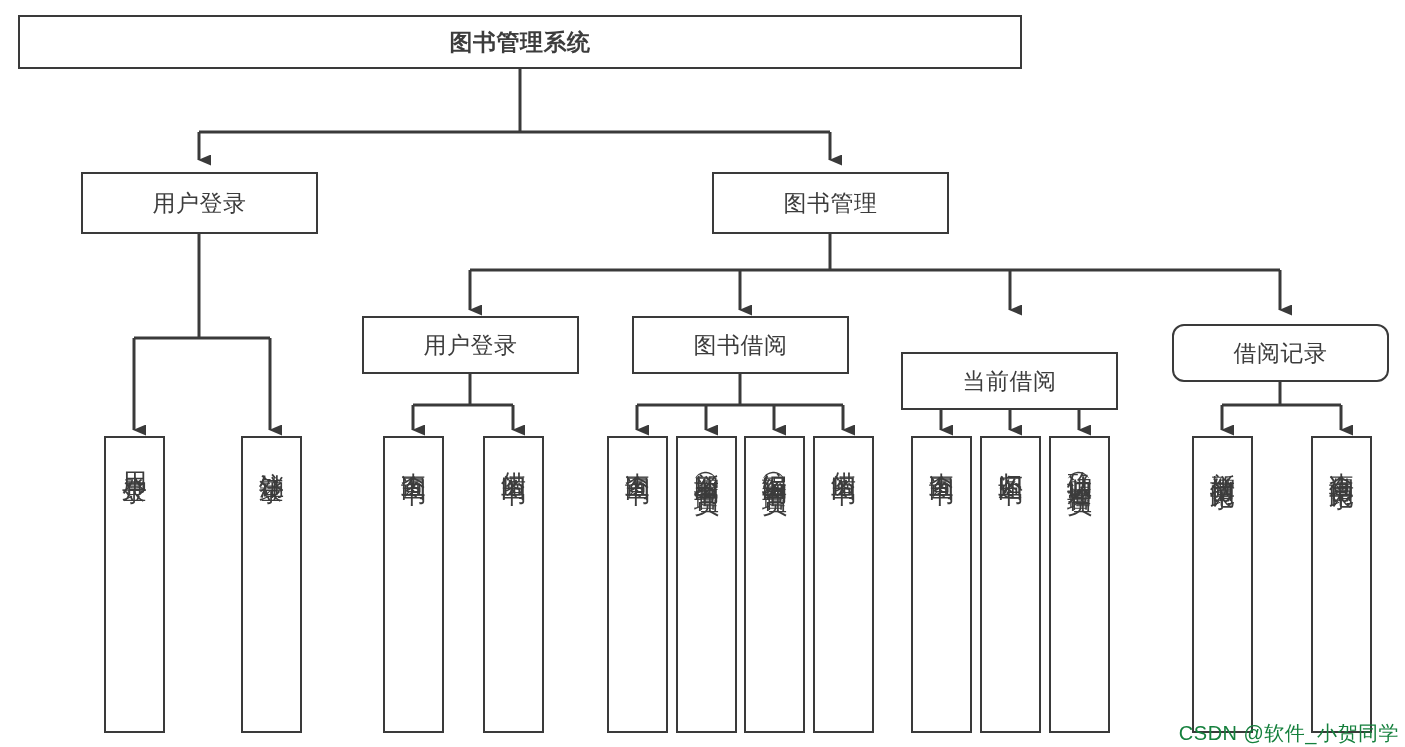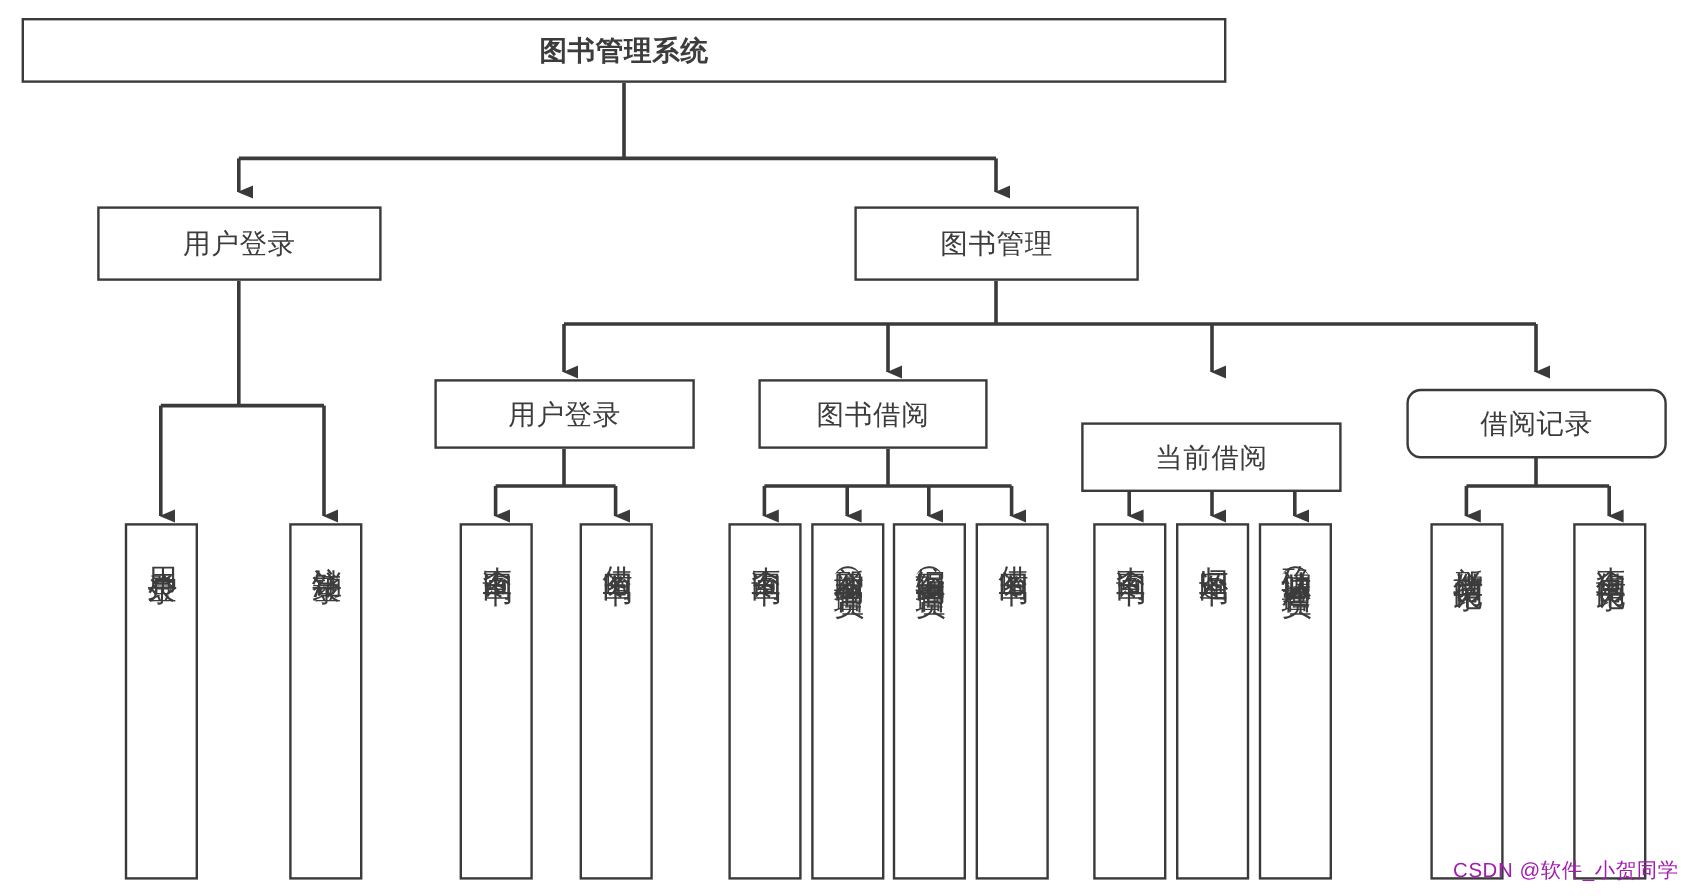--- a/index.html
+++ b/index.html
@@ -58,23 +58,23 @@
     writing-mode: vertical-rl;
     text-orientation: upright;
     font-size: 25px;
     line-height: 1.0;
     letter-spacing: 3px;
     white-space: normal;
   }
   .watermark {
     position: absolute;
     right: 6px;
-    bottom: 10px;
-    font-size: 17px;
-    color: #a21caf;
+    bottom: 0;
+    font-size: 20px;
+    color: #15803d;
     letter-spacing: 0.5px;
     white-space: nowrap;
   }
 </style>
 </head>
 <body>
 
 <div id="canvas">
 
   <svg id="wires" viewBox="0 0 1405 747" xmlns="http://www.w3.org/2000/svg">
@@ -134,21 +134,21 @@
   <div class="node h" style="left:81px; top:172px; width:237px; height:62px;">
     <span class="lbl">用户登录</span>
   </div>
   <div class="node h" style="left:712px; top:172px; width:237px; height:62px;">
     <span class="lbl">图书管理</span>
   </div>
 
   <div class="node h" style="left:362px; top:316px; width:217px; height:58px;">
     <span class="lbl">用户登录</span>
   </div>
-  <div class="node h" style="left:632px; top:316px; width:191px; height:58px;align-items:center;">
+  <div class="node h" style="left:632px; top:316px; width:217px; height:58px;align-items:center;">
     <span class="lbl">图书借阅</span>
   </div>
   <div class="node h" style="left:901px; top:316px; width:217px; height:58px;margin-top:36px;">
     <span class="lbl">当前借阅</span>
   </div>
   <div class="node h" style="left:1172px; top:324px; width:217px; height:58px;border-radius:12px;">
     <span class="lbl">借阅记录</span>
   </div>
 
   <div class="node v" style="left:104px; top:436px; width:61px; height:297px;">

